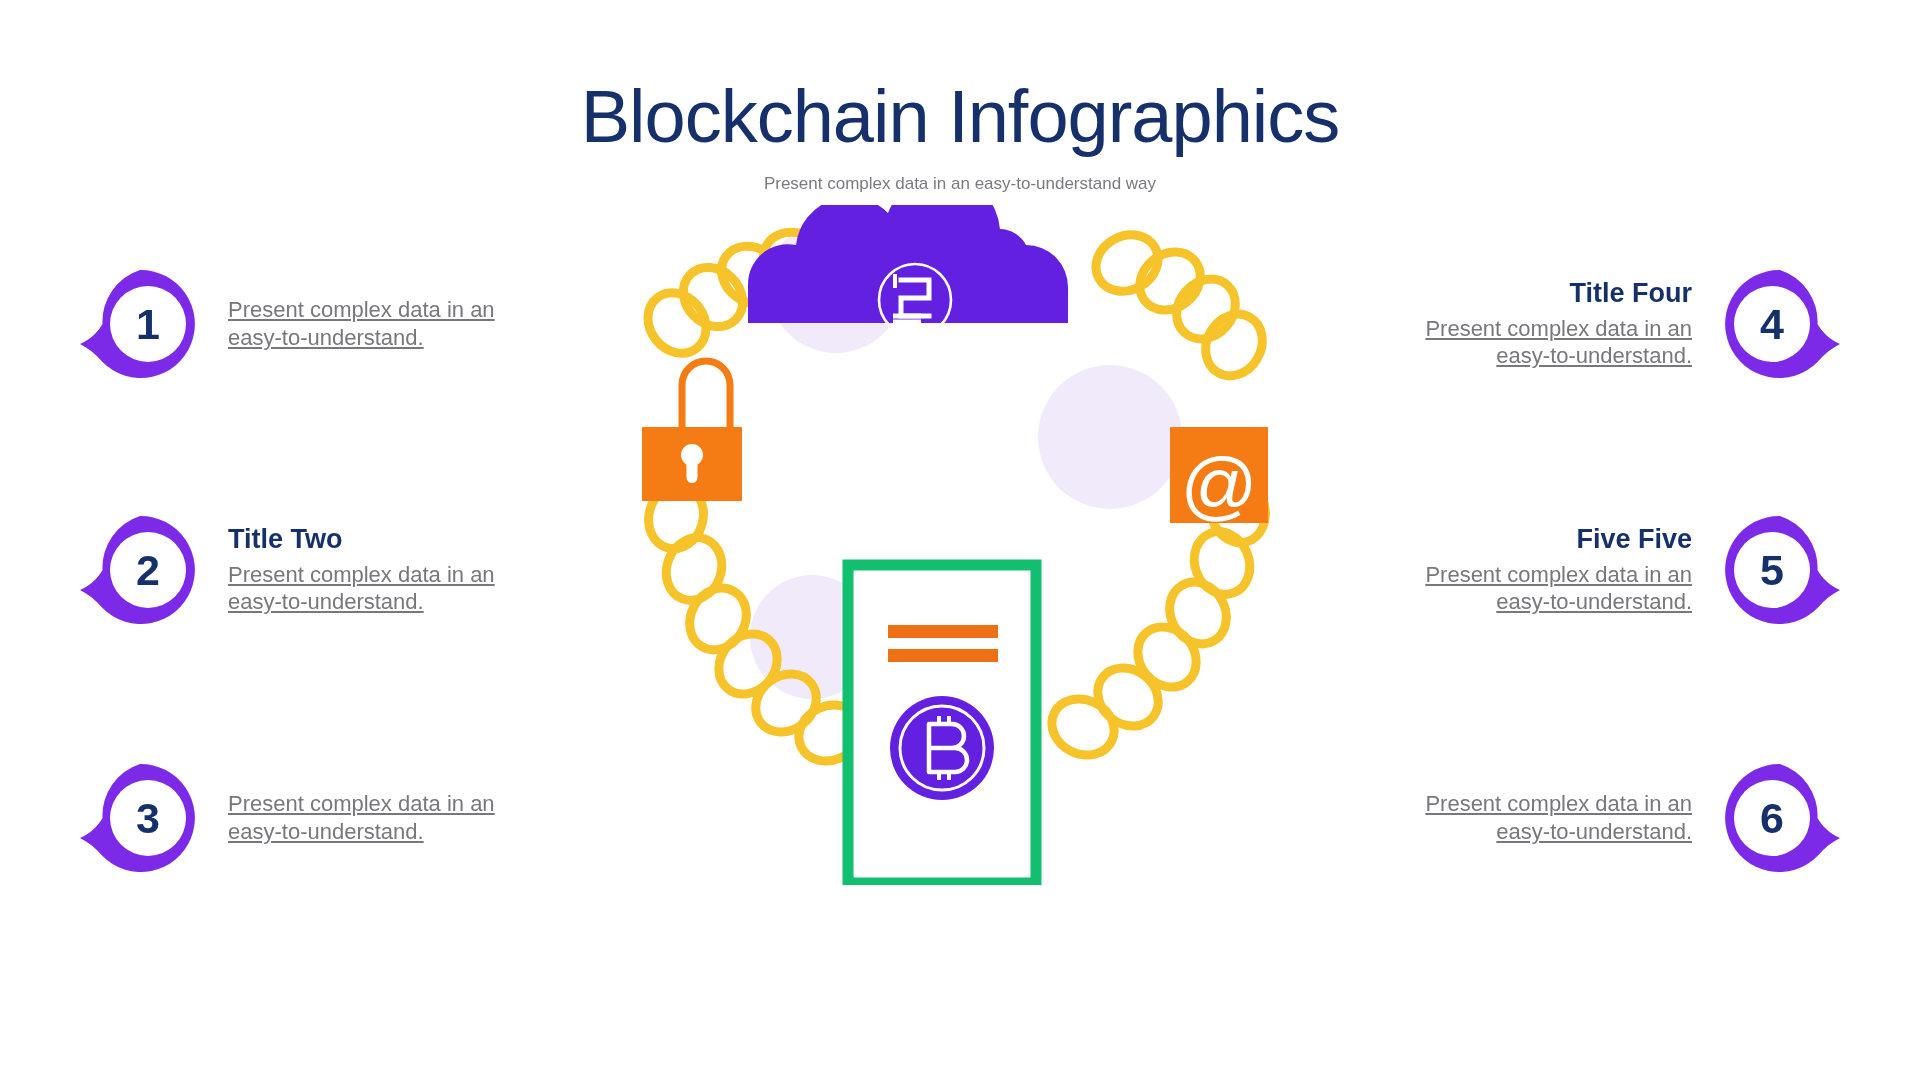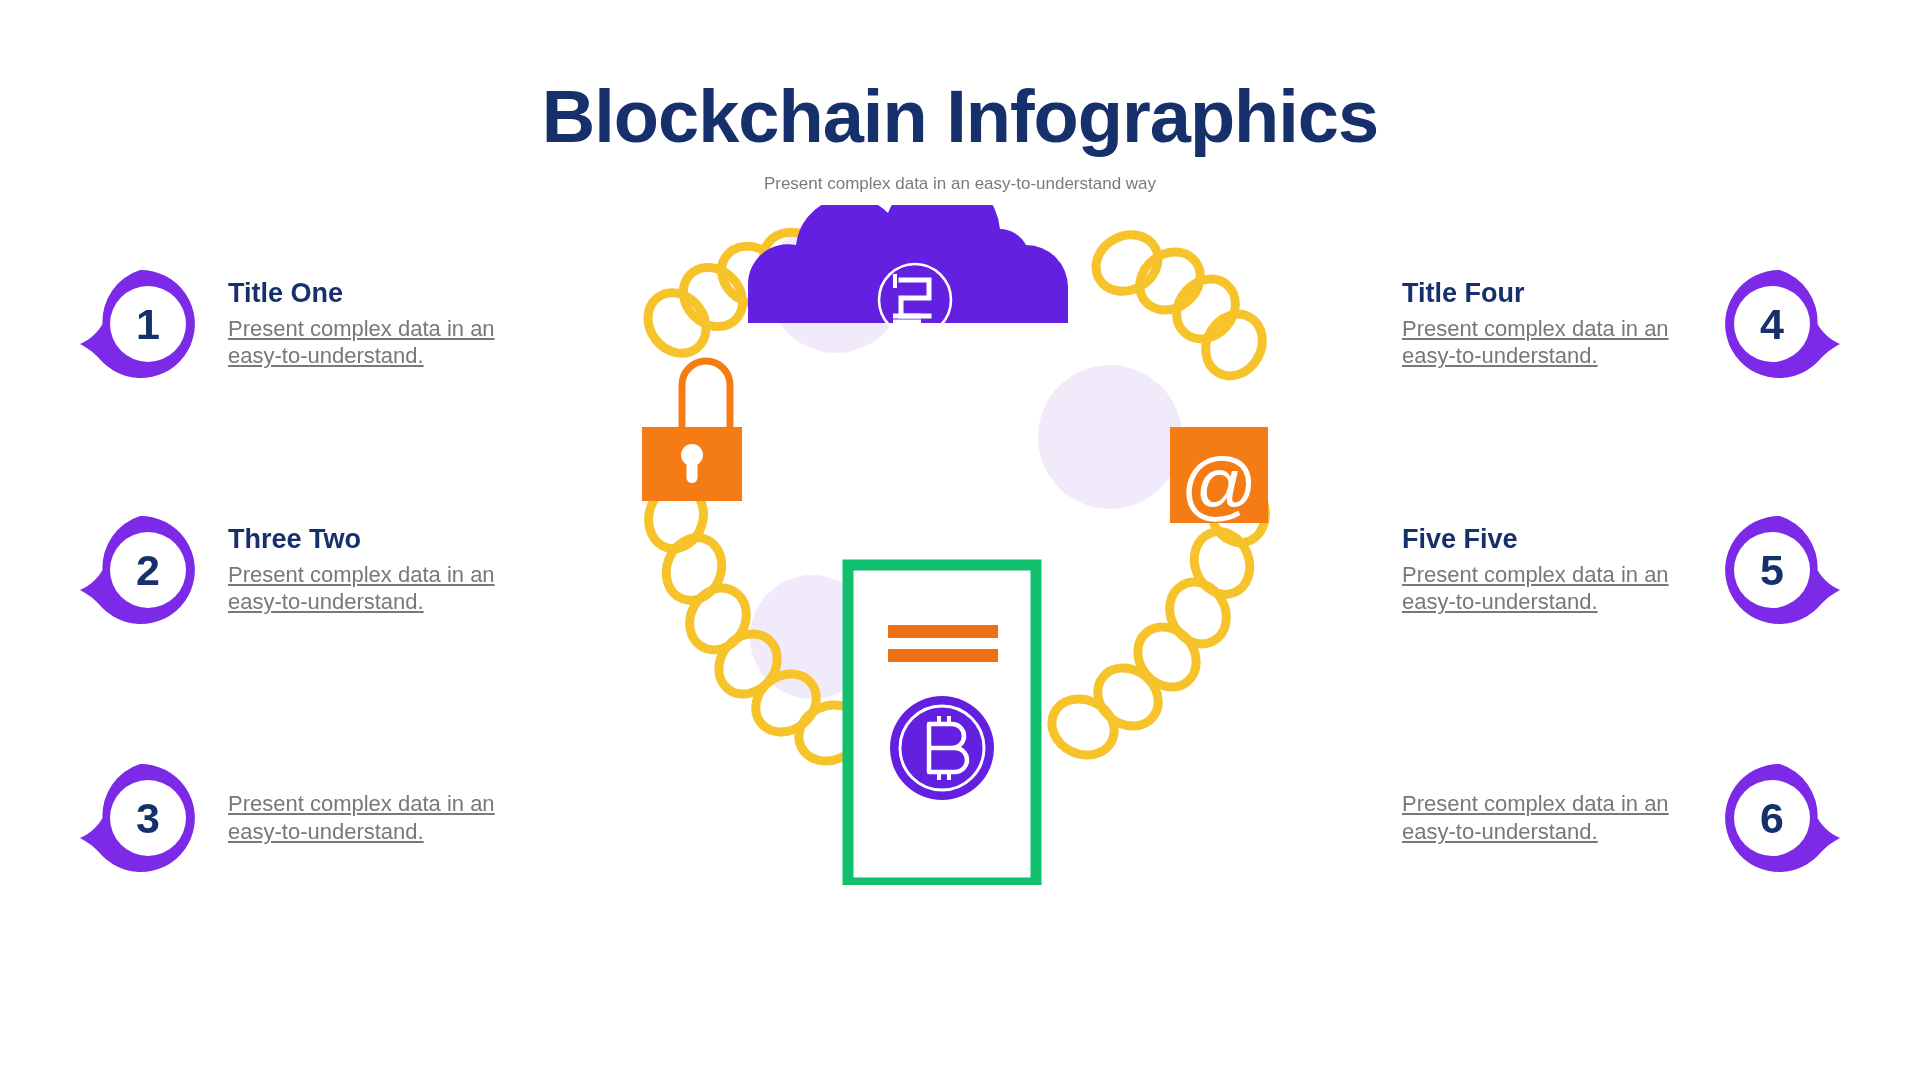--- a/index.html
+++ b/index.html
@@ -12,21 +12,21 @@
   #slide {
     position:relative;
     width:1920px; height:1080px;
     background:#ffffff;
   }
 
   
   .header { position:absolute; top:78px; left:0; width:1920px; text-align:center; }
   .title {
     font-size:74px;
-    font-weight:bold;
+    font-weight:normal;
     color:#15306b;
     letter-spacing:-1px;
     line-height:1.05;
     white-space:nowrap;
   }
   .subtitle {
     margin-top:18px;
     font-size:17px;
     color:#7a7a7f;
     font-weight:400;
@@ -61,21 +61,21 @@
     font-size:43px; font-weight:bold;
     color:#15306b;
     pointer-events:none;
   }
   .item.left  .badge .num { transform:translateX(8px); }
   .item.right .badge .num { transform:translateX(-8px); }
 
   
   .txt { width:290px; }
   .item.left  .txt { margin-left:26px; text-align:left; }
-  .item.right .txt { margin-right:26px; text-align:left; }
+  .item.right .txt { margin-right:26px; text-align:right; }
 
   .itm-title {
     font-size:27px;
     font-weight:bold;
     color:#15306b;
     line-height:1.18;
     margin-bottom:5px;
   }
   .itm-desc {
     font-size:22px;
@@ -107,35 +107,34 @@
 
   <div class="item left l1">
     <div class="badge">
       <svg viewBox="0 0 124 112" xmlns="http://www.w3.org/2000/svg">
         <path d="M62 2 A54 54 0 1 1 24.5 94 C18 86 10 80 2 76 C12 72 20 64 24.5 56 A54 54 0 0 1 62 2 Z" fill="#7C2AE8"></path>
         <circle cx="70" cy="56" r="38" fill="#ffffff"></circle>
       </svg>
       <div class="num">1</div>
     </div>
     <div class="txt">
-      <div class="itm-title">Title One</div>
       <div class="itm-desc">Present complex data in an easy-to-understand.</div>
     </div>
   </div>
 
   <div class="item left l2">
     <div class="badge">
       <svg viewBox="0 0 124 112" xmlns="http://www.w3.org/2000/svg">
         <path d="M62 2 A54 54 0 1 1 24.5 94 C18 86 10 80 2 76 C12 72 20 64 24.5 56 A54 54 0 0 1 62 2 Z" fill="#7C2AE8"></path>
         <circle cx="70" cy="56" r="38" fill="#ffffff"></circle>
       </svg>
       <div class="num">2</div>
     </div>
     <div class="txt">
-      <div class="itm-title">Three Two</div>
+      <div class="itm-title">Title Two</div>
       <div class="itm-desc">Present complex data in an easy-to-understand.</div>
     </div>
   </div>
 
   <div class="item left l3">
     <div class="badge">
       <svg viewBox="0 0 124 112" xmlns="http://www.w3.org/2000/svg">
         <path d="M62 2 A54 54 0 1 1 24.5 94 C18 86 10 80 2 76 C12 72 20 64 24.5 56 A54 54 0 0 1 62 2 Z" fill="#7C2AE8"></path>
         <circle cx="70" cy="56" r="38" fill="#ffffff"></circle>
       </svg>

